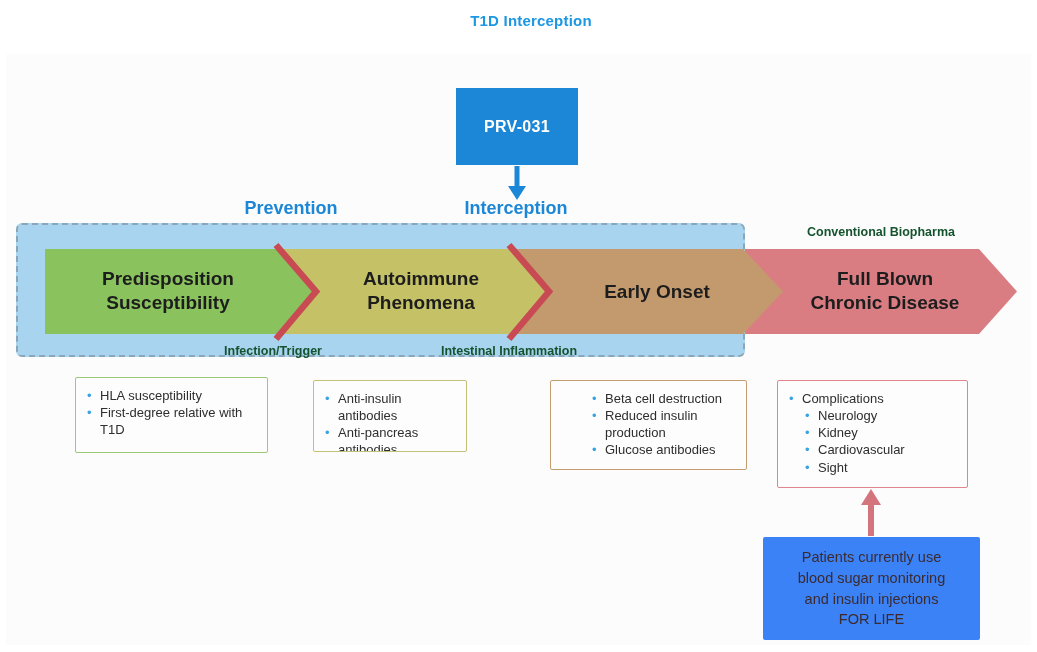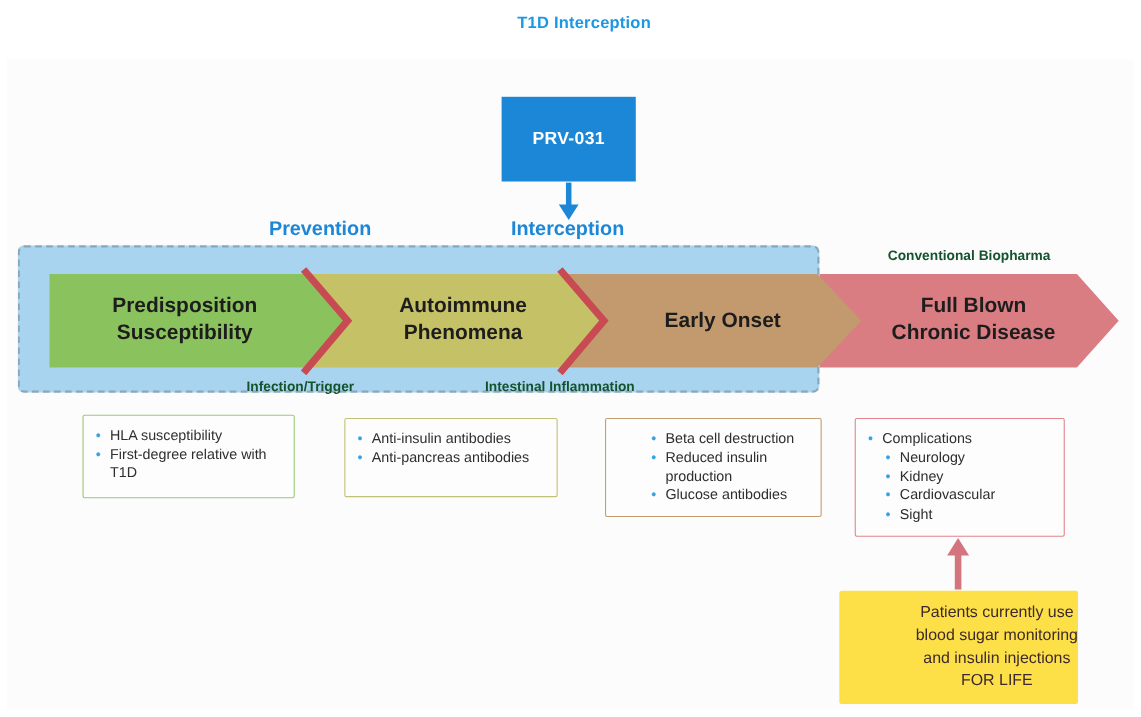--- a/index.html
+++ b/index.html
@@ -46,26 +46,26 @@
   .detail-box{
     position:absolute;box-sizing:border-box;background:#fdfdfd;
     border:1.5px solid;border-radius:2px;padding:9px 8px 6px 10px;
     font-size:13px;color:#2e2e2e;line-height:1.32;overflow:hidden;
   }
   .detail-box ul{margin:0;padding:0;list-style:none;}
   .detail-box li{position:relative;padding-left:14px;}
   .detail-box li::before{content:"\2022";position:absolute;left:1px;top:0;color:#38a3e3;}
   .detail-box li.sub{margin-left:16px;}
   .detail-box.b1{left:75px;top:377px;width:193px;height:76px;border-color:#9cc878;}
-  .detail-box.b2{left:313px;top:380px;width:194px;height:72px;border-color:#c3c078;}
+  .detail-box.b2{left:313px;top:380px;width:154px;height:72px;border-color:#c3c078;}
   .detail-box.b3{left:550px;top:380px;width:197px;height:90px;border-color:#c49d72;padding-left:40px;}
   .detail-box.b4{left:777px;top:380px;width:191px;height:108px;border-color:#e0858c;}
   .footnote-box{
     position:absolute;left:763px;top:537px;width:217px;height:103px;
-    background:#fde047;border-radius:2px;display:flex;align-items:center;justify-content:flex-end;
+    background:#3b82f6;border-radius:2px;display:flex;align-items:center;justify-content:center;
     text-align:center;font-size:14.5px;font-weight:500;color:#3c2a2e;
     line-height:1.42;white-space:pre-line;
   }
 </style>
 </head>
 <body>
 
 <div class="canvas">
 
   <div class="panel"></div>

